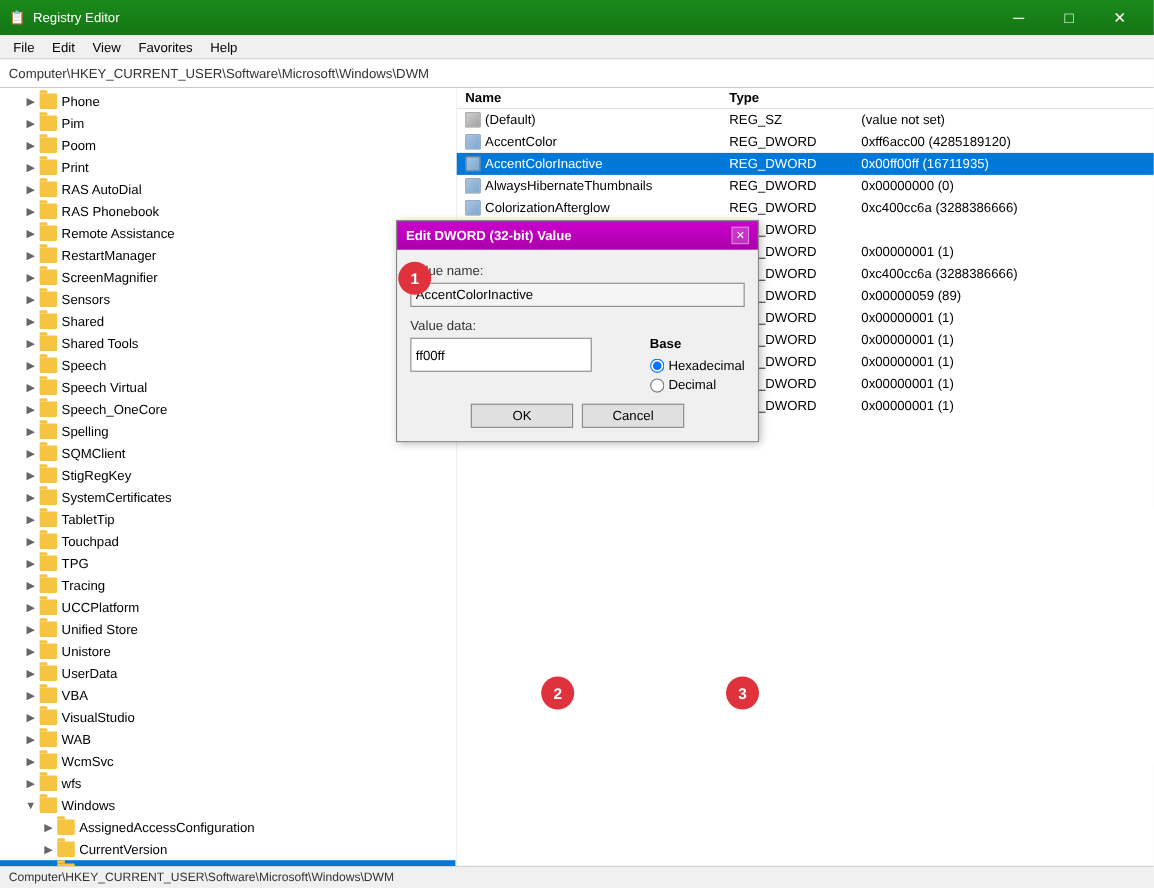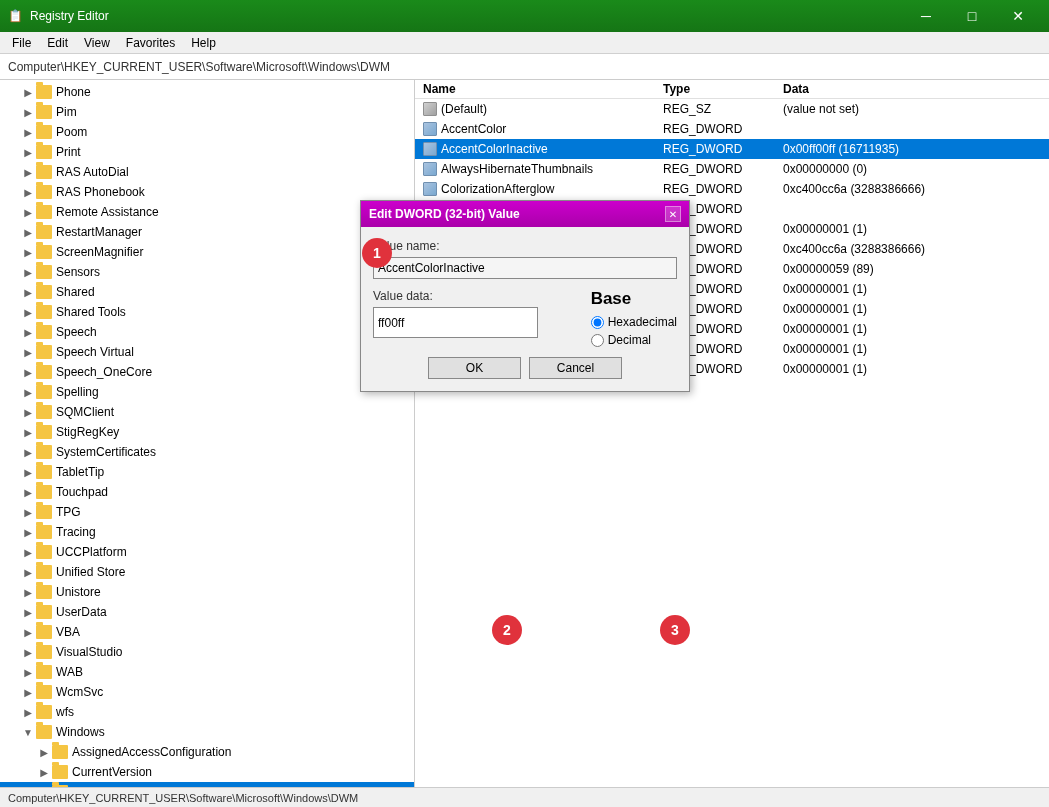--- a/index.html
+++ b/index.html
@@ -275,23 +275,24 @@
       background: white;
       padding: 2px 4px;
       font-size: 12px;
     }
     .base-group {
       display: flex;
       flex-direction: column;
       gap: 4px;
     }
     .base-label {
-      font-size: 17px;
+      font-size: 12px;
       font-weight: 600;
       margin-bottom: 2px;
+      margin-top: 16px;
     }
     .radio-row {
       display: flex;
       align-items: center;
       gap: 4px;
       font-size: 12px;
     }
     .dialog-buttons {
       display: flex;
       justify-content: center;
@@ -536,37 +537,37 @@
         <span class="tree-expand">▶</span>
         <span class="folder-icon open"></span>
         <span class="item-label">DWM</span>
       </div>
     </div>
 
   <div class="details-panel">
     <div class="details-header">
       <span>Name</span>
       <span>Type</span>
-      <span>Data</span>
     </div>
     <div id="details-rows">
         <div class="detail-row">
           <span class="reg-icon">
       <span class="reg-icon-img default-val"></span>
       <span>(Default)</span>
     </span>
           <span>REG_SZ</span>
           <span>(value not set)</span>
         </div>
         <div class="detail-row">
           <span class="reg-icon">
       <span class="reg-icon-img dword"></span>
       <span>AccentColor</span>
     </span>
           <span>REG_DWORD</span>
+          <span>0xff6acc00 (4285189120)</span>
         </div>
         <div class="detail-row selected">
           <span class="reg-icon">
       <span class="reg-icon-img dword"></span>
       <span>AccentColorInactive</span>
     </span>
           <span>REG_DWORD</span>
           <span>0x00ff00ff (16711935)</span>
         </div>
         <div class="detail-row">

